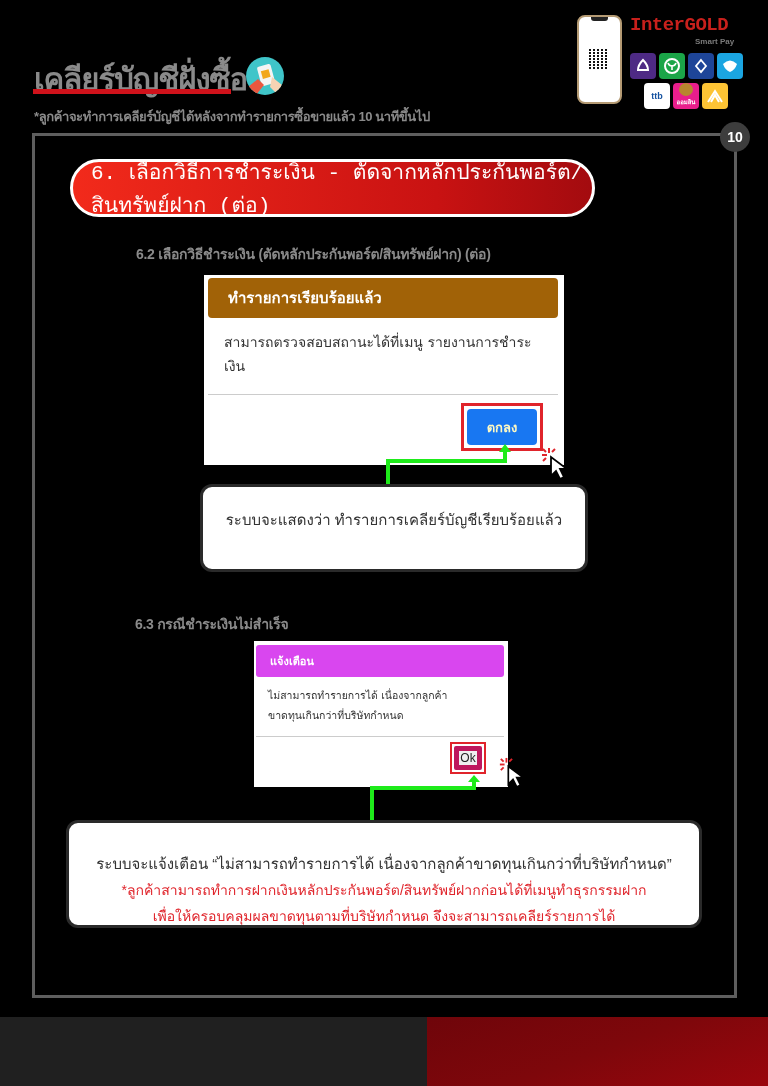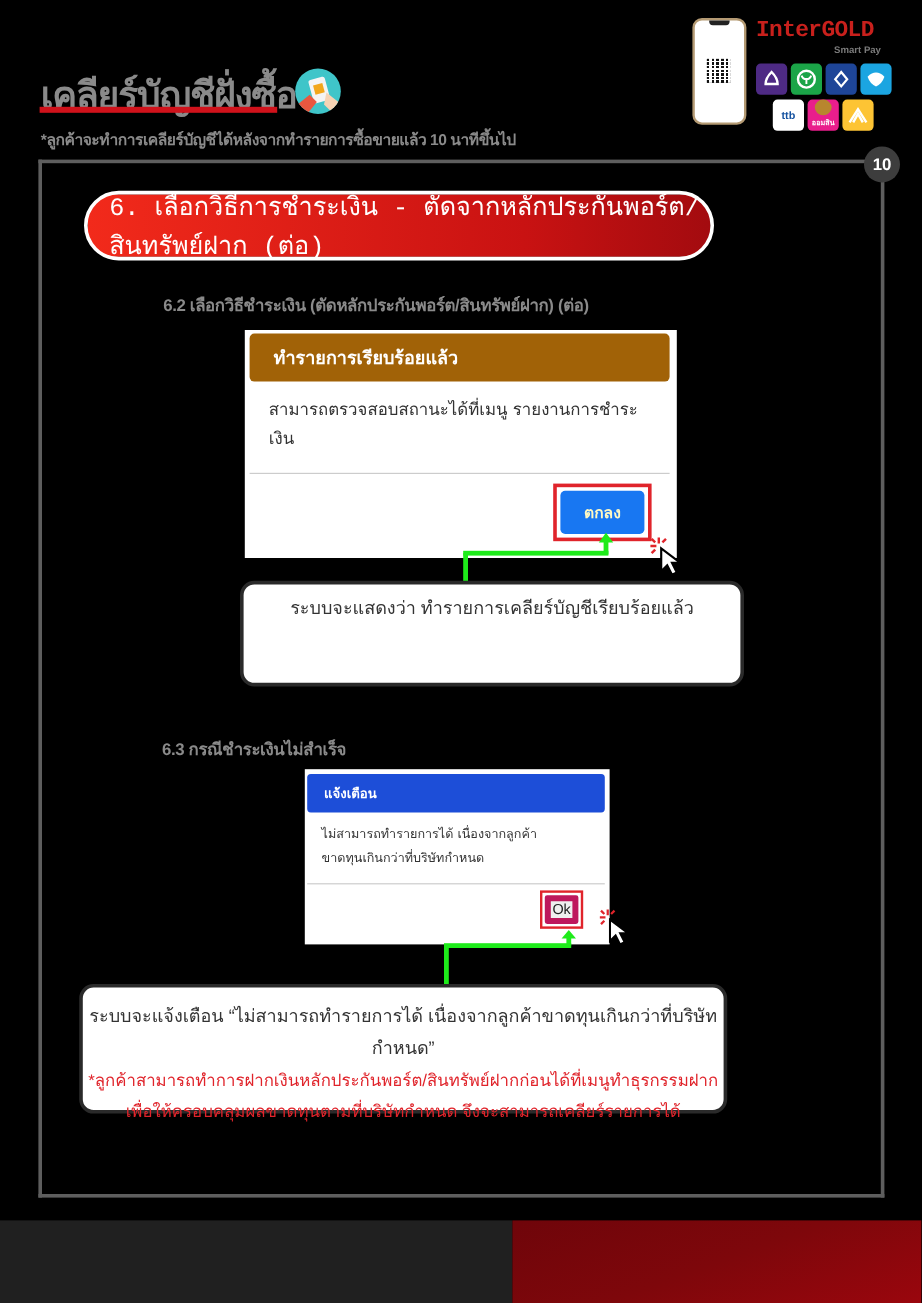--- a/index.html
+++ b/index.html
@@ -35,28 +35,28 @@
   
   .dlg1 { left: 204px; top: 275px; width: 360px; height: 190px; background: #fff; }
   .dlg1-head { left: 4px; top: 3px; width: 350px; height: 40px; background: #a16207; border-radius: 4px; color: #fff; font-weight: bold; font-size: 15px; display:flex; align-items:center; padding-left: 20px; }
   .dlg1-body { left: 20px; top: 55px; width: 320px; color: #333; font-size: 14px; line-height: 24px; }
   .dlg1-sep { left: 4px; top: 119px; width: 350px; height: 1px; background: #ccc; }
   .ok-outline { left: 257px; top: 128px; width: 82px; height: 48px; border: 3px solid #e0242b; }
   .ok-btn-blue { left: 263px; top: 134px; width: 70px; height: 36px; background: #1877f2; border-radius: 4px; color: #fef9c3; font-size: 13px; font-weight: bold; display:flex; align-items:center; justify-content:center; border: none; }
 
   
   .callout { background: #fff; border: 3px solid #2a2a2a; border-radius: 12px; text-align: center; font-family: "Liberation Sans", sans-serif; }
-  .callout1 { left: 200px; top: 484px; width: 420px; height: 88px; color: #333; font-size: 15px; line-height: 22px; padding-top: 10px; }
-  .callout2 { left: 66px; top: 820px; width: 540px; height: 108px; font-size: 14px; line-height: 26px; padding-top: 12px; }
+  .callout1 { left: 200px; top: 484px; width: 388px; height: 88px; color: #333; font-size: 15px; line-height: 22px; padding-top: 22px; }
+  .callout2 { left: 66px; top: 820px; width: 636px; height: 108px; font-size: 14px; line-height: 26px; padding-top: 28px; }
   .callout2 .l1 { color: #333; font-size: 15px; }
   .callout2 .red { color: #e0242b; }
 
   
   .dlg2 { left: 254px; top: 641px; width: 254px; height: 146px; background: #fff; }
-  .dlg2-head { left: 2px; top: 4px; width: 248px; height: 32px; background: #1d4ed8; border-radius: 3px; color: #fff; font-weight: bold; font-size: 11px; display:flex; align-items:center; padding-left: 14px; }
+  .dlg2-head { left: 2px; top: 4px; width: 248px; height: 32px; background: #d946ef; border-radius: 3px; color: #fff; font-weight: bold; font-size: 11px; display:flex; align-items:center; padding-left: 14px; }
   .dlg2-body { left: 14px; top: 44px; width: 230px; color: #333; font-size: 10.5px; line-height: 20px; }
   .dlg2-sep { left: 2px; top: 95px; width: 248px; height: 1px; background: #ccc; }
   .ok2-outline { left: 196px; top: 101px; width: 36px; height: 32px; border: 2px solid #e0242b; }
   .ok2-btn { left: 200px; top: 105px; width: 28px; height: 24px; background: #efefef; border: 5px solid #be185d; border-radius: 2px; color: #222; font-size: 12px; display:flex; align-items:center; justify-content:center; }
 
   
   .green { background: #1eeb1a; }
 
   
   .footer-left { left: 0; top: 1017px; width: 427px; height: 69px; background: #202020; }

